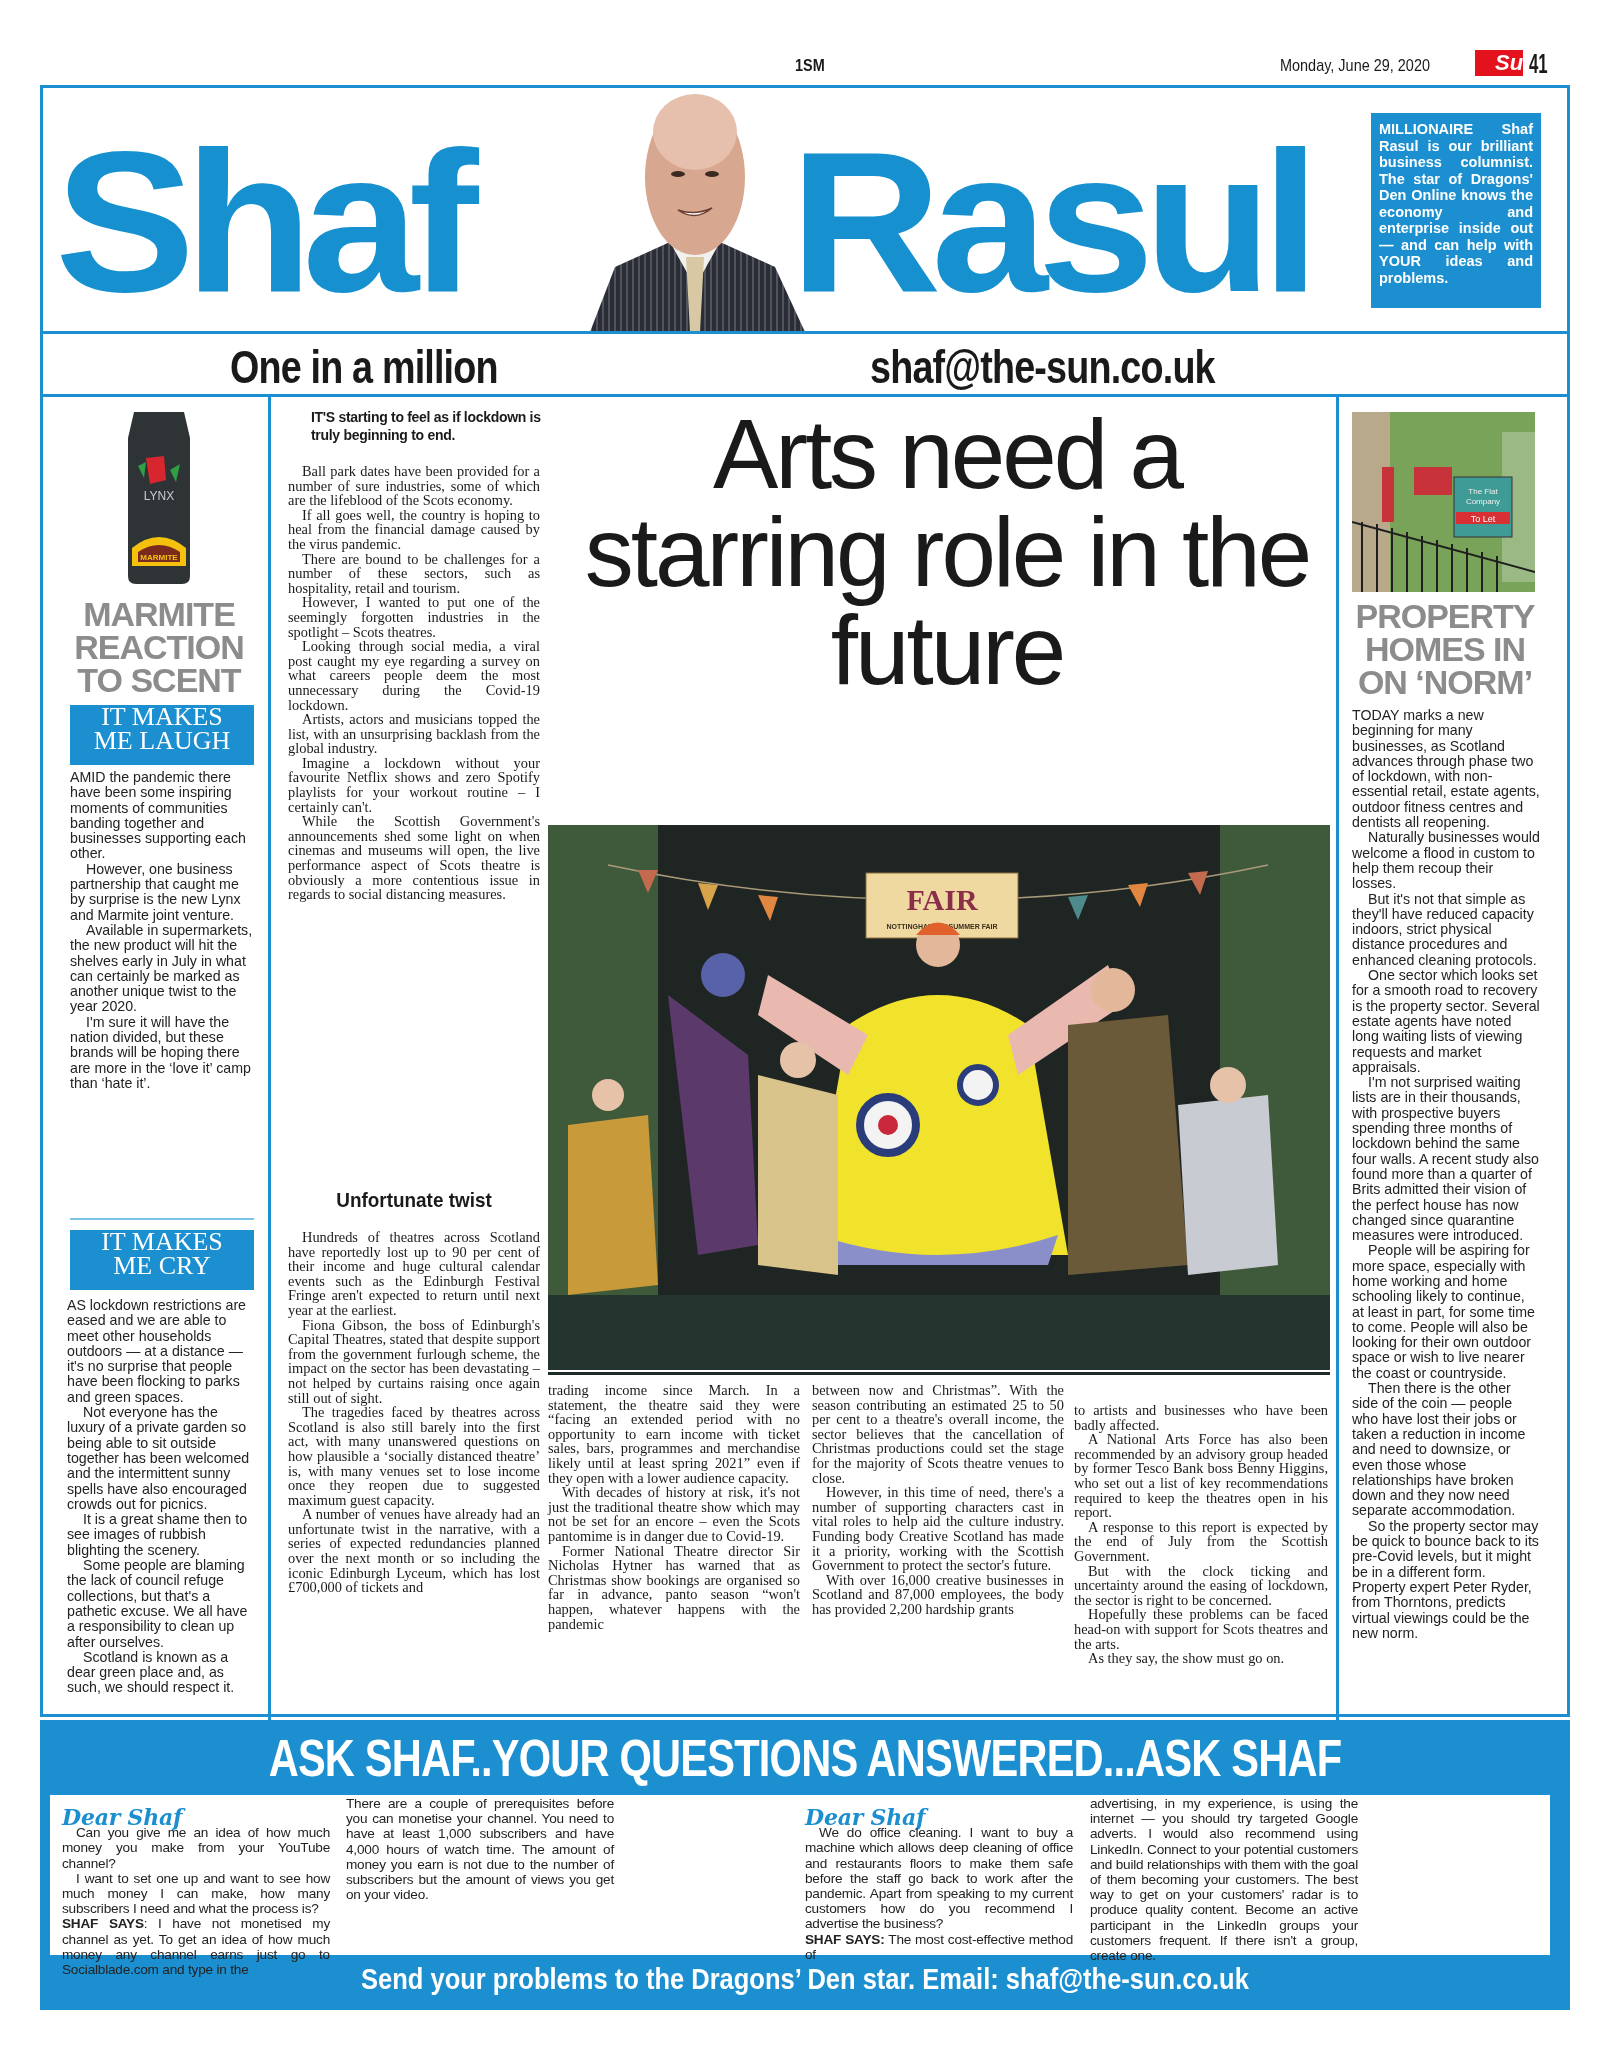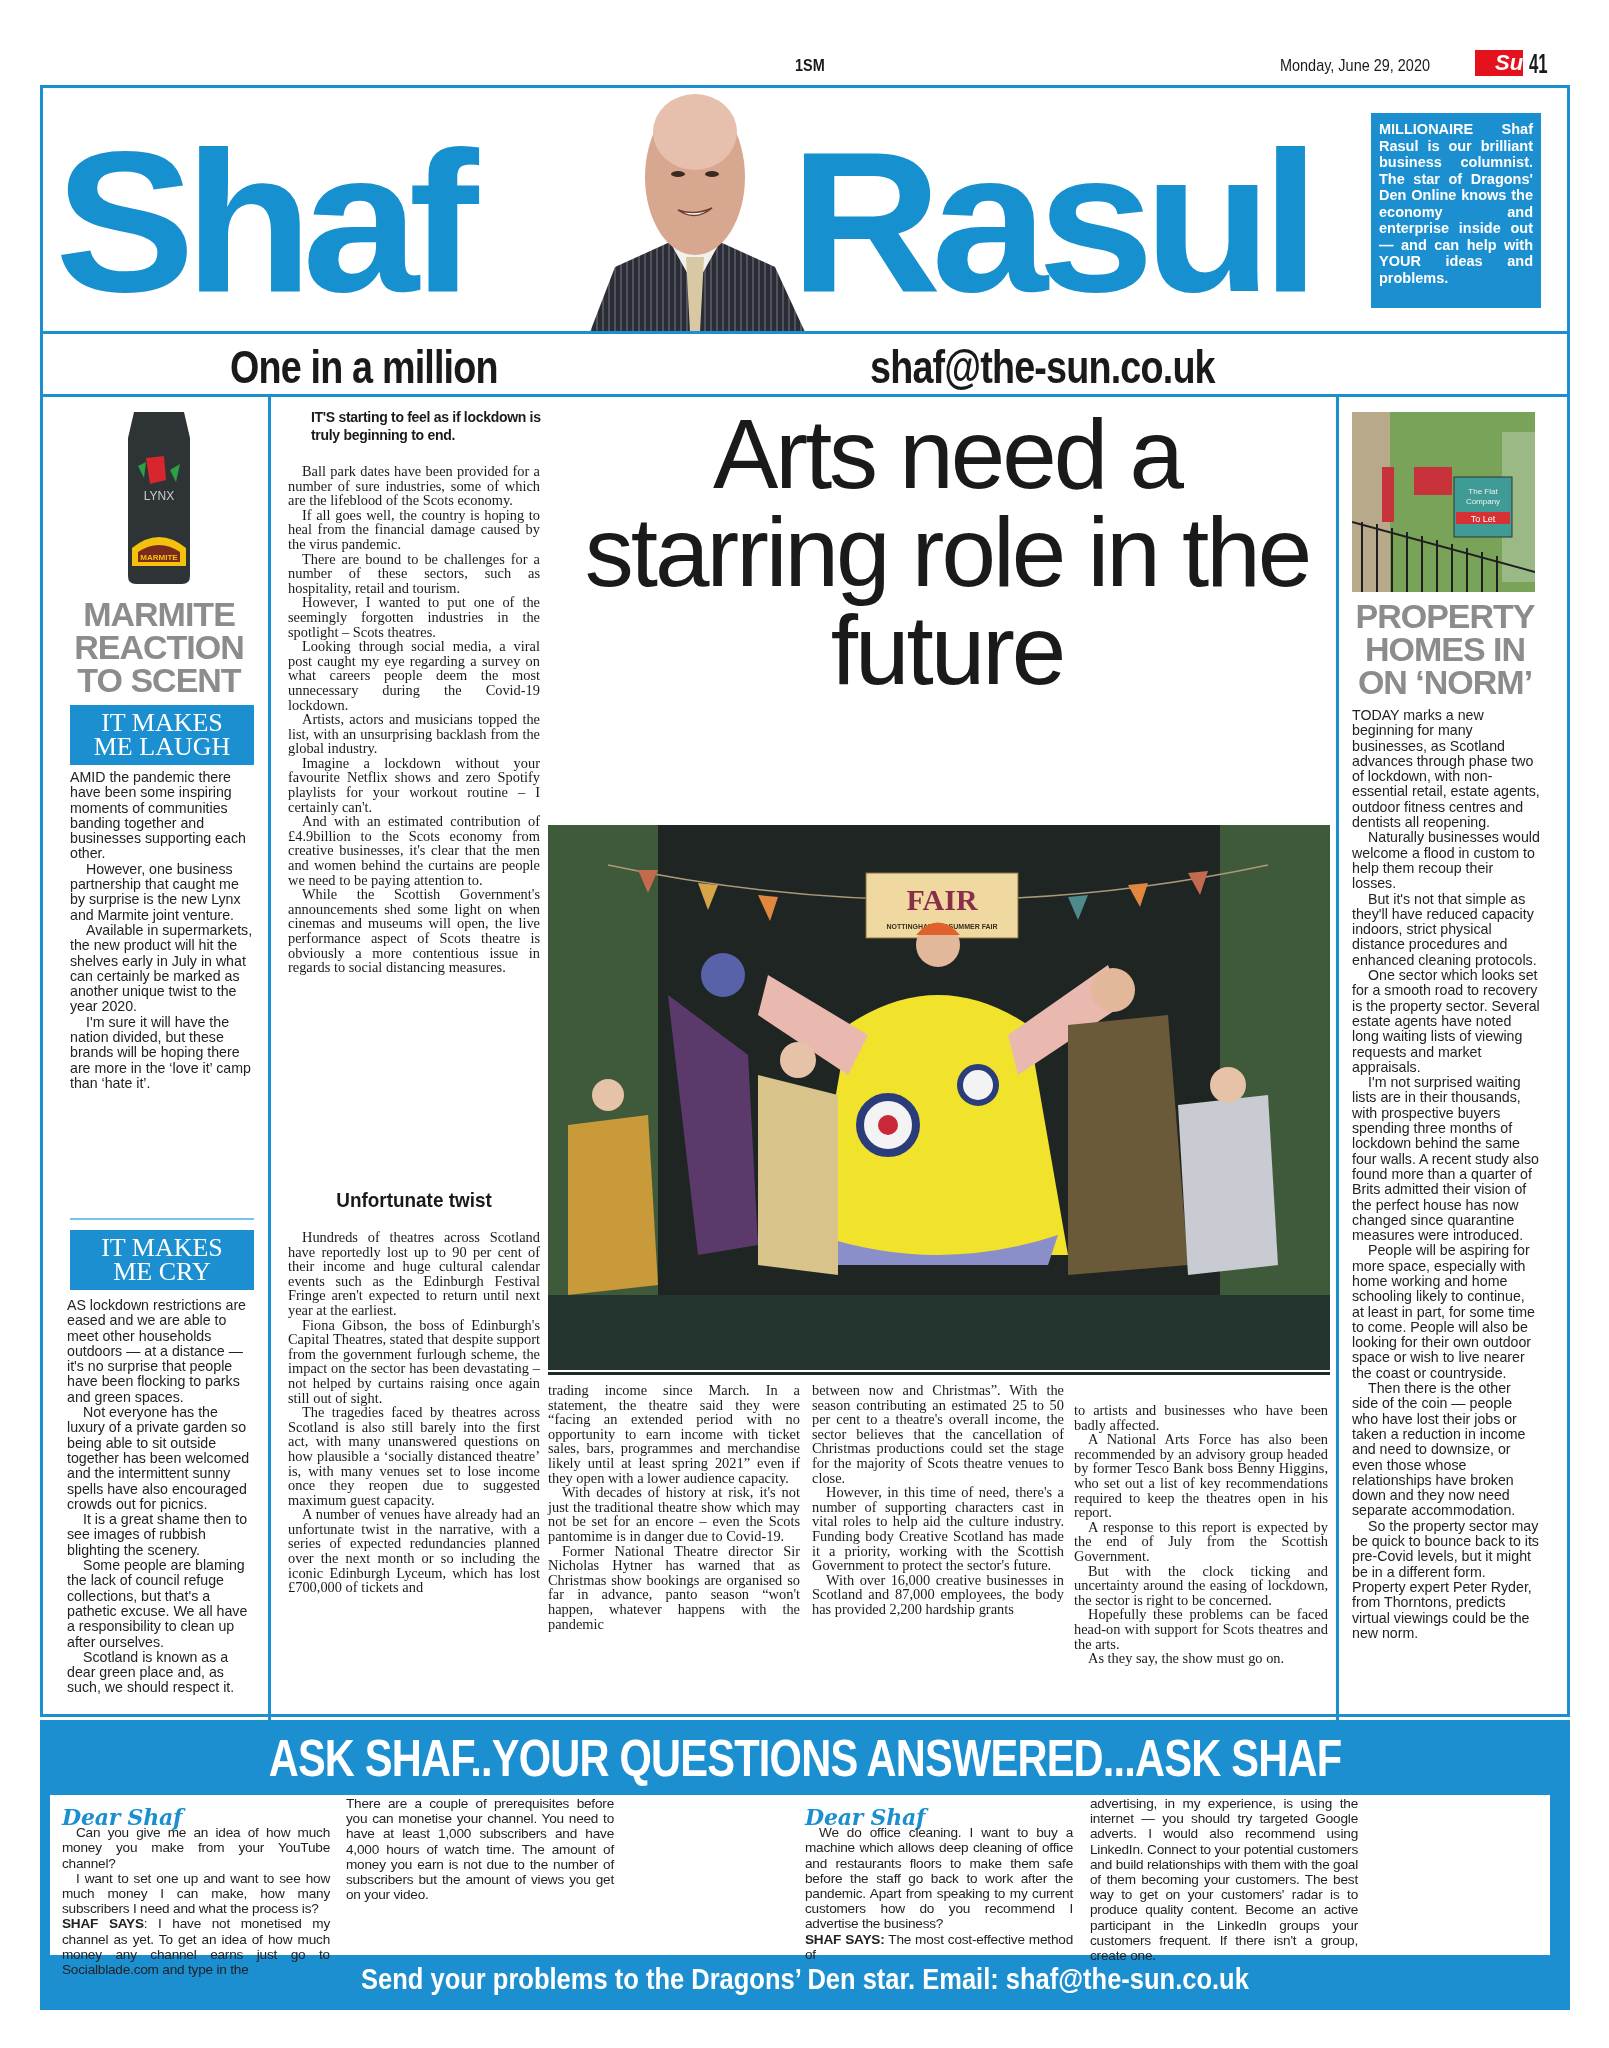--- a/index.html
+++ b/index.html
@@ -27,21 +27,21 @@
   .strap-right { left: 870px; top: 340px; font-size: 46px; font-weight: bold; transform: scaleX(0.82); transform-origin: left; letter-spacing: -1px; }
 
   
   .body-frame { left: 40px; top: 397px; width: 1530px; height: 1320px; border: 3px solid #1b8fd0; border-top: none; }
   .col-divider { width: 3px; background: #1b8fd0; }
 
   
   .lynx { left: 120px; top: 408px; width: 78px; height: 178px; }
   .grey-head { color: #8c8c8c; font-weight: bold; font-size: 34px; line-height: 33px; text-align: center; letter-spacing: -1px; }
   .lb-head { left: 64px; top: 598px; width: 190px; }
-  .blue-label { background: #1b8fd0; color: #fff; font-family: "Liberation Serif", serif; font-size: 26px; line-height: 24px; text-align: center; padding: 6px 4px; }
+  .blue-label { background: #1b8fd0; color: #fff; font-family: "Liberation Serif", serif; font-size: 26px; line-height: 24px; text-align: center; padding: 0 4px; }
   .laugh-label { left: 70px; top: 705px; width: 184px; height: 60px; }
   .cry-label { left: 70px; top: 1230px; width: 184px; height: 60px; }
   .side-text { font-size: 14.2px; line-height: 15.3px; color: #222; }
   .side-text p { text-indent: 16px; }
   .side-text p:first-child { text-indent: 0; }
   .laugh-text { left: 70px; top: 770px; width: 185px; }
   .cry-text { left: 67px; top: 1298px; width: 185px; }
   .thin-rule { height: 2px; background: #7cc3e8; }
 
   
@@ -154,21 +154,20 @@
 
 <div class="abs intro">IT'S starting to feel as if lockdown is truly beginning to end.</div>
 <div class="abs serif-col col1">
   <p>Ball park dates have been provided for a number of sure industries, some of which are the lifeblood of the Scots economy.</p>
   <p>If all goes well, the country is hoping to heal from the financial damage caused by the virus pandemic.</p>
   <p>There are bound to be challenges for a number of these sectors, such as hospitality, retail and tourism.</p>
   <p>However, I wanted to put one of the seemingly forgotten industries in the spotlight – Scots theatres.</p>
   <p>Looking through social media, a viral post caught my eye regarding a survey on what careers people deem the most unnecessary during the Covid-19 lockdown.</p>
   <p>Artists, actors and musicians topped the list, with an unsurprising backlash from the global industry.</p>
   <p>Imagine a lockdown without your favourite Netflix shows and zero Spotify playlists for your workout routine – I certainly can't.</p>
-  <p>And with an estimated contribution of £4.9billion to the Scots economy from creative businesses, it's clear that the men and women behind the curtains are people we need to be paying attention to.</p>
   <p>While the Scottish Government's announcements shed some light on when cinemas and museums will open, the live performance aspect of Scots theatre is obviously a more contentious issue in regards to social distancing measures.</p>
 </div>
 <div class="abs subhead">Unfortunate twist</div>
 <div class="abs serif-col col1b">
   <p>Hundreds of theatres across Scotland have reportedly lost up to 90 per cent of their income and huge cultural calendar events such as the Edinburgh Festival Fringe aren't expected to return until next year at the earliest.</p>
   <p>Fiona Gibson, the boss of Edinburgh's Capital Theatres, stated that despite support from the government furlough scheme, the impact on the sector has been devastating – not helped by curtains raising once again still out of sight.</p>
   <p>The tragedies faced by theatres across Scotland is also still barely into the first act, with many unanswered questions on how plausible a ‘socially distanced theatre’ is, with many venues set to lose income once they reopen due to suggested maximum guest capacity.</p>
   <p>A number of venues have already had an unfortunate twist in the narrative, with a series of expected redundancies planned over the next month or so including the iconic Edinburgh Lyceum, which has lost £700,000 of tickets and</p>
 </div>
 

